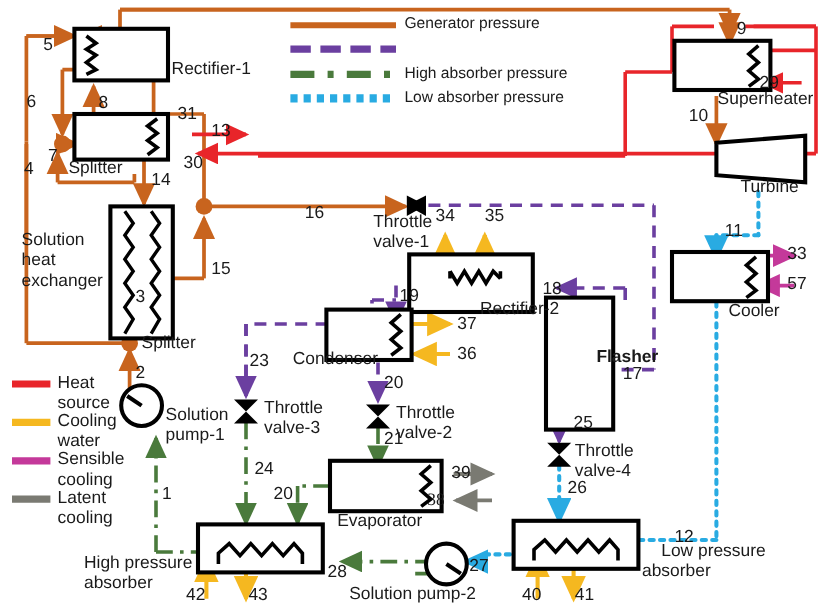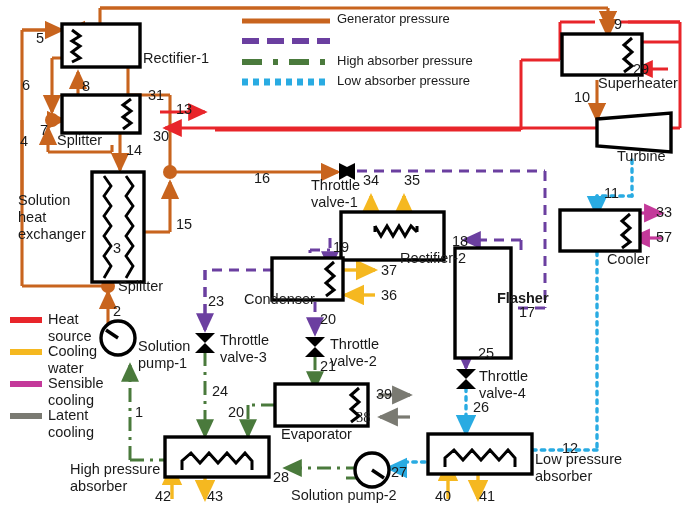--- a/index.html
+++ b/index.html
@@ -299,21 +299,21 @@
 <div class="lbl eqname" style="left:220px;top:332px;">Throttle</div>
 <div class="lbl eqname" style="left:220px;top:349px;">valve-3</div>
 <div class="lbl eqname" style="left:479px;top:368px;">Throttle</div>
 <div class="lbl eqname" style="left:479px;top:385px;">valve-4</div>
 <div class="lbl eqname" style="left:400px;top:250px;">Rectifier-2</div>
 <div class="lbl eqname" style="left:244px;top:291px;">Condenser</div>
 <div class="lbl eqname" style="left:497px;top:290px;font-weight:bold;">Flasher</div>
 <div class="lbl eqname" style="left:281px;top:426px;">Evaporator</div>
 <div class="lbl eqname" style="left:70px;top:461px;">High pressure</div>
 <div class="lbl eqname" style="left:70px;top:478px;">absorber</div>
-<div class="lbl eqname" style="left:535px;top:451px;">Low pressure</div>
+<div class="lbl eqname" style="left:535px;top:451px;padding-left:16px;">Low pressure</div>
 <div class="lbl eqname" style="left:535px;top:468px;">absorber</div>
 <div class="lbl eqname" style="left:291px;top:487px;">Solution pump-2</div>
 <div class="lbl eqname" style="left:598px;top:75px;">Superheater</div>
 <div class="lbl eqname" style="left:617px;top:148px;">Turbine</div>
 <div class="lbl eqname" style="left:607px;top:251px;">Cooler</div>
 
 <div class="lbl legtxt" style="left:337px;top:12px;">Generator pressure</div>
 <div class="lbl legtxt" style="left:337px;top:54px;">High absorber pressure</div>
 <div class="lbl legtxt" style="left:337px;top:74px;">Low absorber pressure</div>
 

